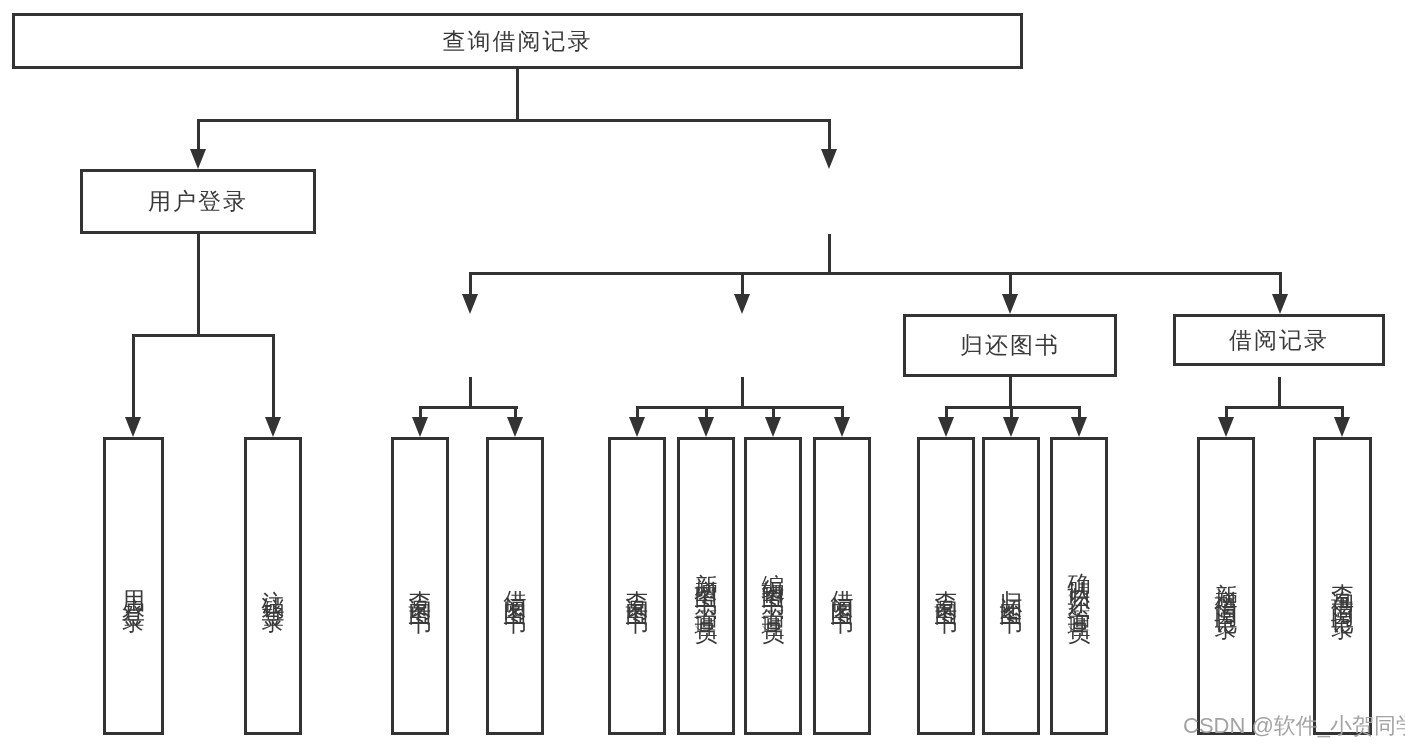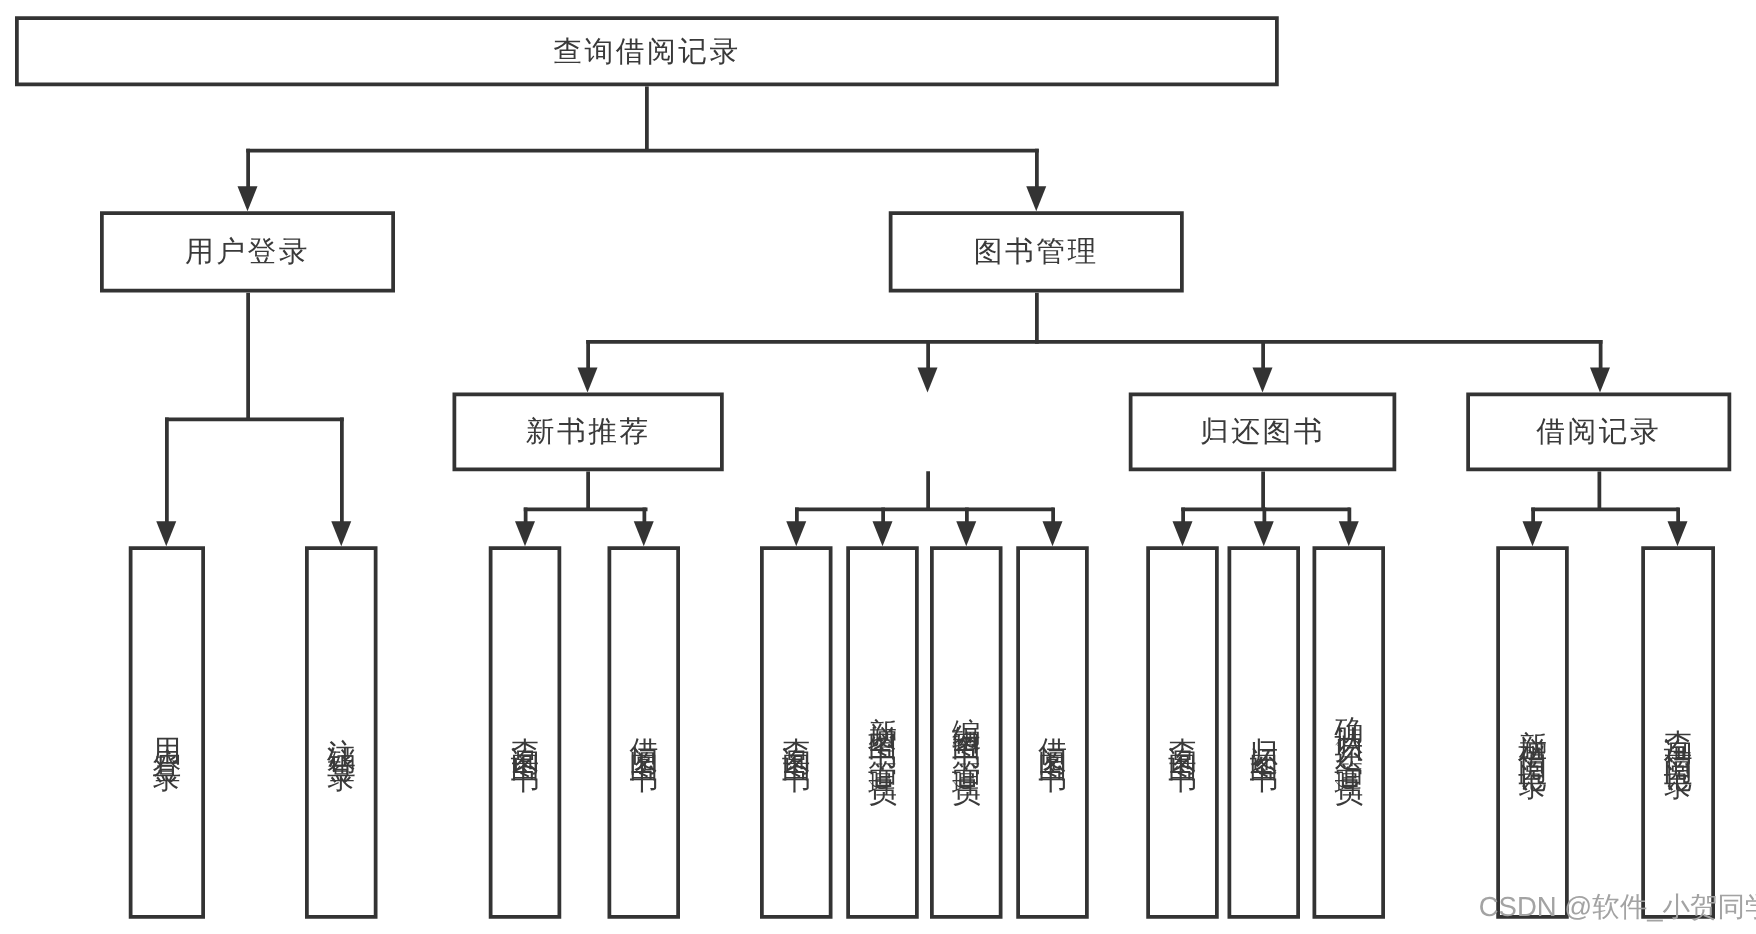--- a/index.html
+++ b/index.html
@@ -129,31 +129,25 @@
   <div class="vline" style="left:1341px;top:406px;height:14px"></div>
   <div class="arrow" style="left:1334px;top:417px"></div>
 
   <div class="node hbox" style="left:12px;top:13px;width:1011px;height:56px">
     <span>查询借阅记录</span>
   </div>
 
   <div class="node hbox" style="left:80px;top:169px;width:236px;height:65px">
     <span>用户登录</span>
   </div>
-  <div class="node hbox" style="left:711px;top:169px;width:236px;height:65px">
-    <span>图书管理</span>
-  </div>
 
-  <div class="node hbox" style="left:362px;top:314px;width:217px;height:63px">
-    <span>新书推荐</span>
-  </div>
   <div class="node hbox" style="left:903px;top:314px;width:214px;height:63px">
     <span>归还图书</span>
   </div>
-  <div class="node hbox" style="left:1173px;top:314px;width:212px;height:63px">
+  <div class="node hbox" style="left:1173px;top:314px;width:212px;height:52px">
     <span>借阅记录</span>
   </div>
 
   <div class="node vbox" style="left:103px;top:437px;width:61px;height:298px">
     <span>用户登录</span>
   </div>
   <div class="node vbox" style="left:244px;top:437px;width:58px;height:298px">
     <span>注销登录</span>
   </div>
 

